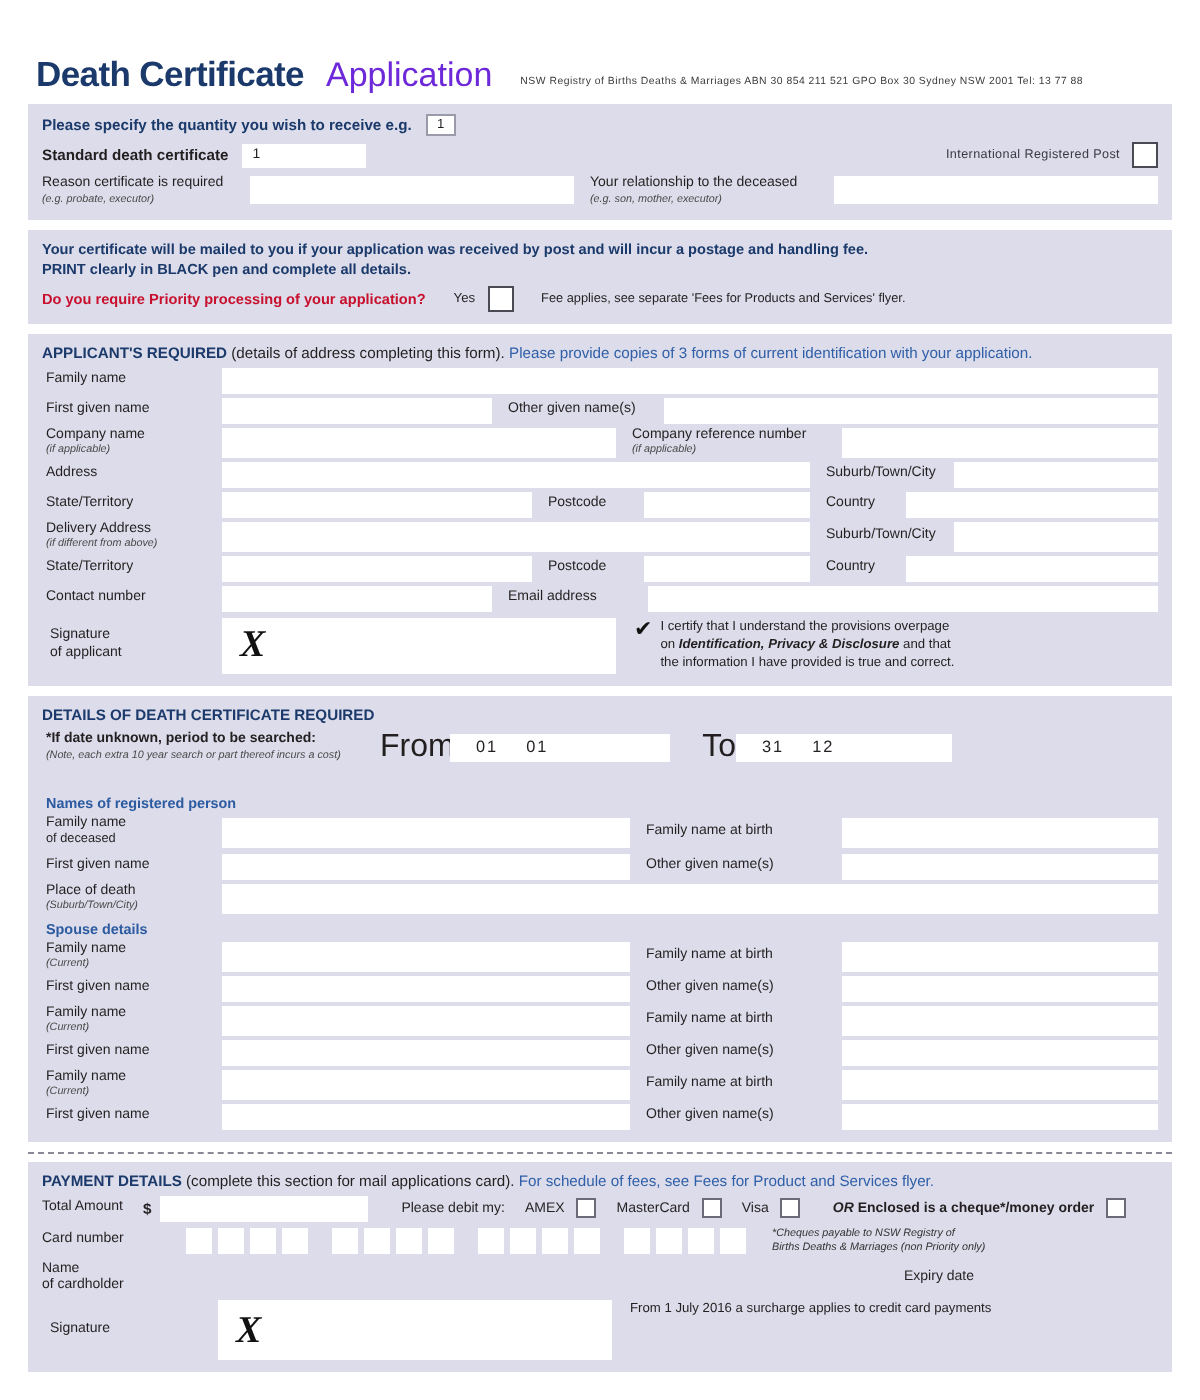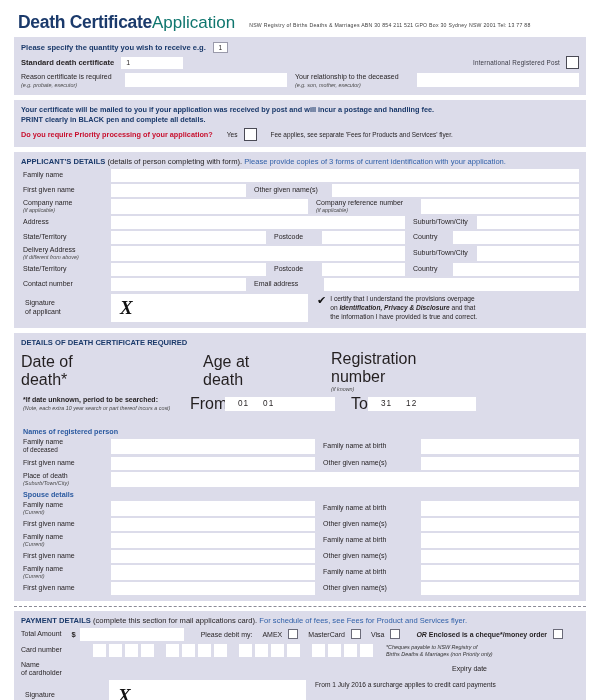--- a/index.html
+++ b/index.html
@@ -13,41 +13,41 @@
     font-family: "Liberation Sans", sans-serif;
     color: #231f20;
     position: relative;
     overflow: hidden;
   }
   .page {
     width: 600px;
     height: 700px;
     position: relative;
     box-sizing: border-box;
-    padding: 0 14px;
+    padding: 15px 14px;
   }
 
   
   .masthead {
     padding: 12px 4px 4px 4px;
     display: flex;
     align-items: baseline;
   }
   .title-main {
     font-size: 17.5px;
     font-weight: bold;
     color: #1b3a6b;
     letter-spacing: -0.3px;
     white-space: nowrap;
   }
   .title-sub {
     font-size: 17px;
     font-weight: normal;
-    color: #0f766e;
-    margin-left: 0;
+    color: #6d28d9;
+    margin-left: 11px;
     white-space: nowrap;
   }
   .registry-line {
     font-size: 5.2px;
     color: #3d3d3d;
     margin-left: 14px;
     letter-spacing: 0.25px;
     white-space: nowrap;
     position: relative;
     top: -1px;
@@ -424,22 +424,22 @@
     <div class="notice-row">
       <span class="notice-q">Do you require Priority processing of your application?</span>
       <span class="yes-label">Yes</span>
       <span class="cbox"></span>
       <span class="note-small">Fee applies, see separate 'Fees for Products and Services' flyer.</span>
     </div>
   </div>
 
   <div class="panel">
     <div class="sec-head">
-      <span>APPLICANT'S DETAILS</span>
-      <span class="normal">(details of person completing with form).</span>
+      <span>APPLICANT'S REQUIRED</span>
+      <span class="normal">(details of address completing this form).</span>
       <span class="blue-note">Please provide copies of 3 forms of current identification with your application.</span>
     </div>
 
     <div class="row">
       <span class="cell-label lw-90">Family name</span>
       <span class="cell-input grow"></span>
     </div>
 
     <div class="row">
       <span class="cell-label lw-90">First given name</span>
@@ -520,31 +520,20 @@
           <span>on </span><i>Identification, Privacy &amp; Disclosure</i><span> and that</span><br>
           <span>the information I have provided is true and correct.</span>
         </span>
       </span>
     </div>
   </div>
 
   <div class="panel">
     <div class="sec-head">DETAILS OF DEATH CERTIFICATE REQUIRED</div>
 
-    <div class="dod-row">
-      <span class="cell-label lw-90">Date of death*</span>
-      <span class="cell-input" style="width:83px; height:14px;"></span>
-      <span class="cell-label" style="width:56px; padding-left:9px;">Age at death</span>
-      <span class="cell-input" style="width:63px; height:14px;"></span>
-      <span class="cell-label" style="width:88px; padding-left:9px;">
-        <span>Registration number</span>
-        <span class="it" style="display:block;font-size:5.4px;font-style:italic;color:#4a4a4a;">(if known)</span>
-      </span>
-      <span class="cell-input grow" style="height:14px;"></span>
-    </div>
 
     <div class="period-row">
       <span class="period-label" style="width:167px;">
         <span>*If date unknown, period to be searched:</span>
         <span class="it">(Note, each extra 10 year search or part thereof incurs a cost)</span>
       </span>
       <span class="cell-label" style="width:35px;">From</span>
       <span class="datebox" style="width:110px;">
         <span>01</span>
         <span>01</span>

